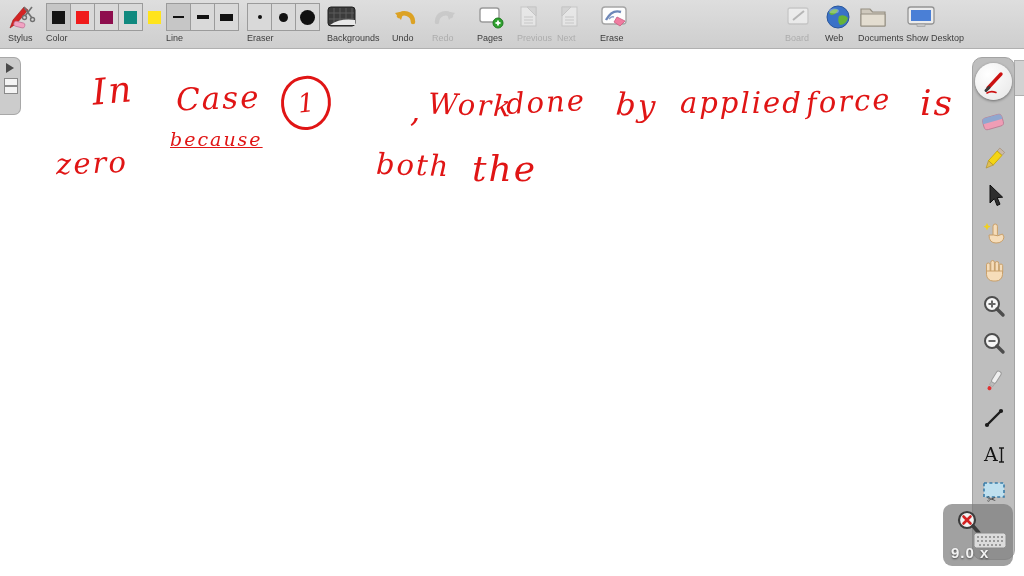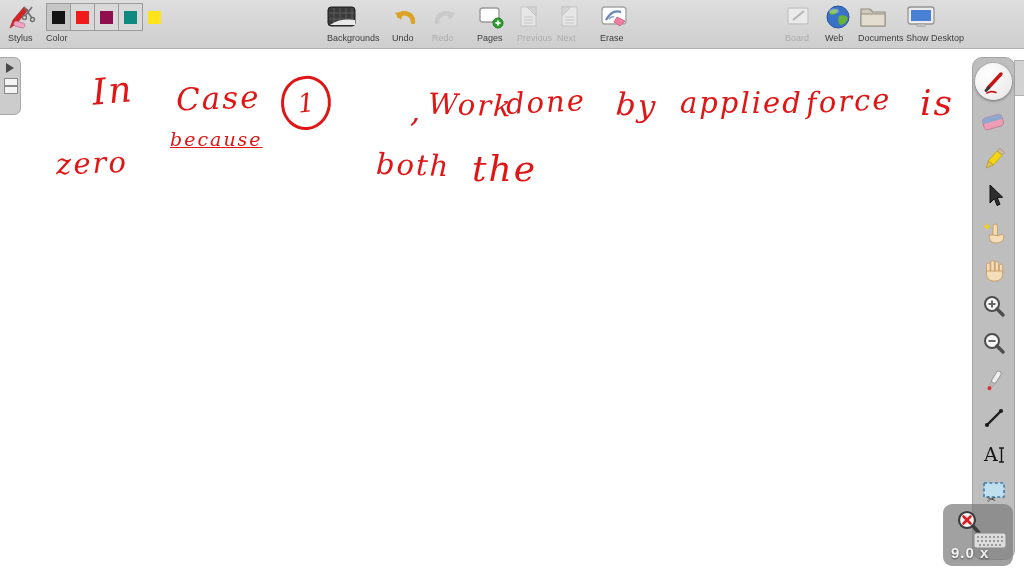--- a/index.html
+++ b/index.html
@@ -95,21 +95,53 @@
               <span class="sw" style="background: rgb(16, 137, 127);"></span>
             </div>
         </div>
         <div class="sw-flat">
             <span class="sw" style="background: rgb(255, 228, 28);"></span>
           </div>
       </div>
       <div class="tlbl">Color</div>
     </div>
 
-
+    <div class="tgroup" style="left:166px;width:72px;">
+      <div class="ticon">
+        <div class="seg">
+          <div class="cell pressed">
+              <span class="lnthin"></span>
+            </div>
+          <div class="cell">
+              <span class="lnmed"></span>
+            </div>
+          <div class="cell">
+              <span class="lnthick"></span>
+            </div>
+        </div>
+      </div>
+      <div class="tlbl">Line</div>
+    </div>
+
+    <div class="tgroup" style="left:247px;width:72px;">
+      <div class="ticon">
+        <div class="seg">
+          <div class="cell">
+              <span class="dot" style="width:4px;height:4px;"></span>
+            </div>
+          <div class="cell">
+              <span class="dot" style="width:9px;height:9px;"></span>
+            </div>
+          <div class="cell">
+              <span class="dot" style="width:15px;height:15px;"></span>
+            </div>
+        </div>
+      </div>
+      <div class="tlbl">Eraser</div>
+    </div>
 
     <div class="tgroup" style="left:327px;width:60px;">
       <div class="ticon">
         <svg width="30" height="24" viewBox="0 0 30 24">
           <rect x="1" y="2" width="27" height="19" rx="3" fill="#3b3b3b" stroke="#1f1f1f"></rect>
           <g stroke="#5d5d5d" stroke-width="1">
             <line x1="7" y1="3" x2="7" y2="20"></line>
               <line x1="13" y1="3" x2="13" y2="20"></line>
             <line x1="19" y1="3" x2="19" y2="20"></line>
               <line x1="25" y1="3" x2="25" y2="20"></line>

